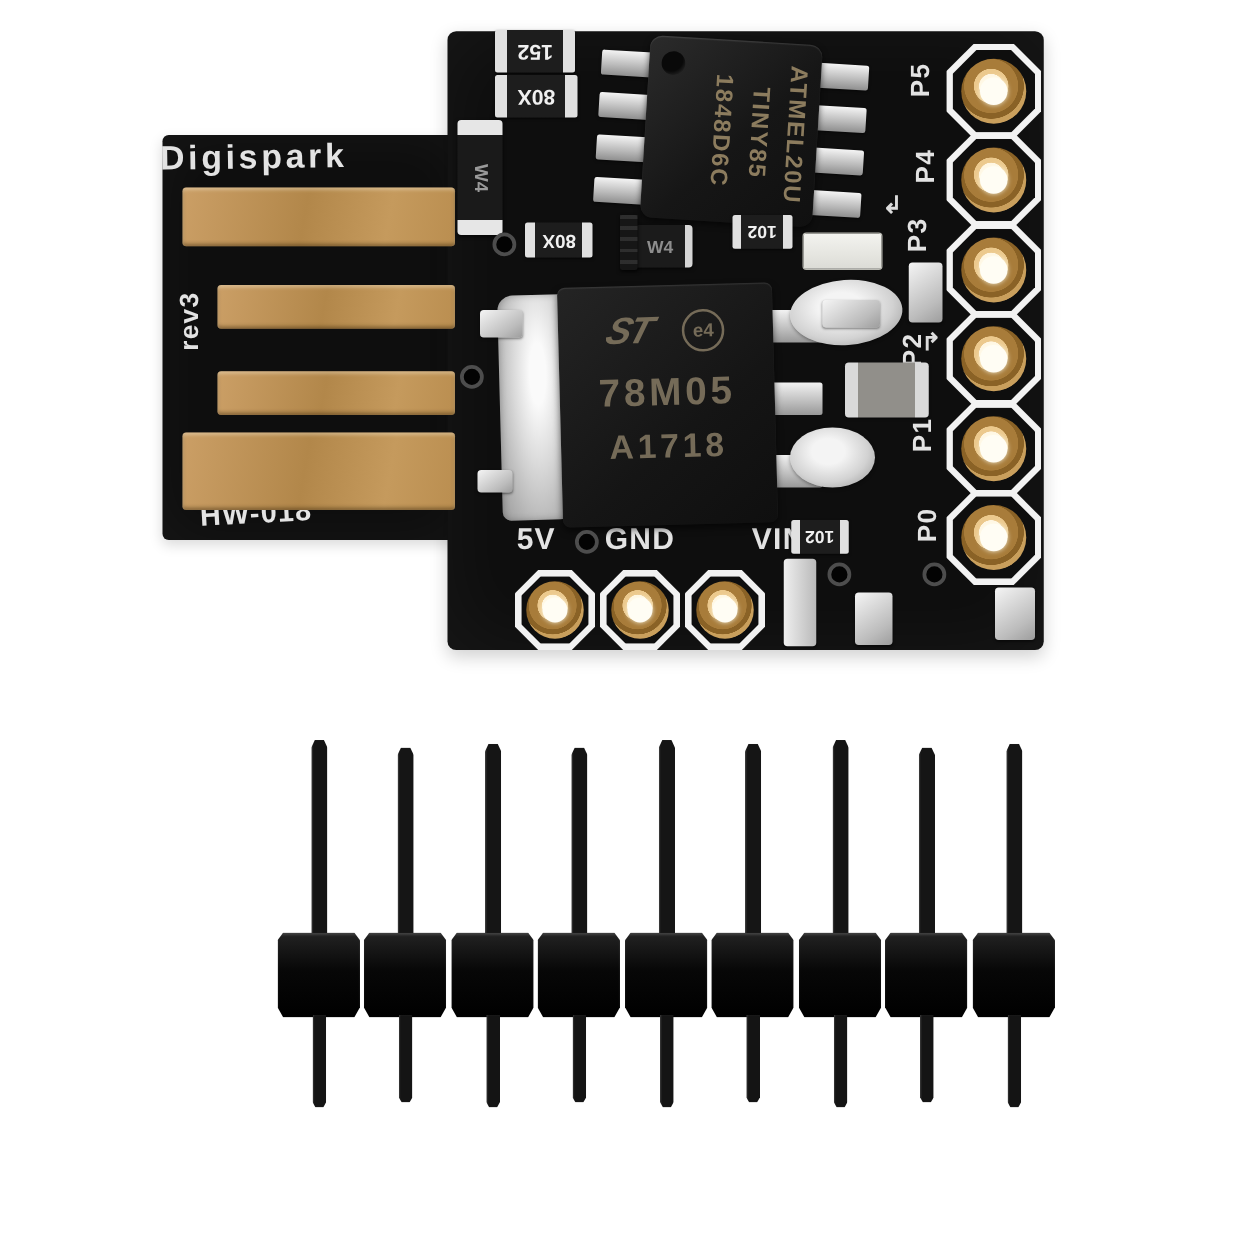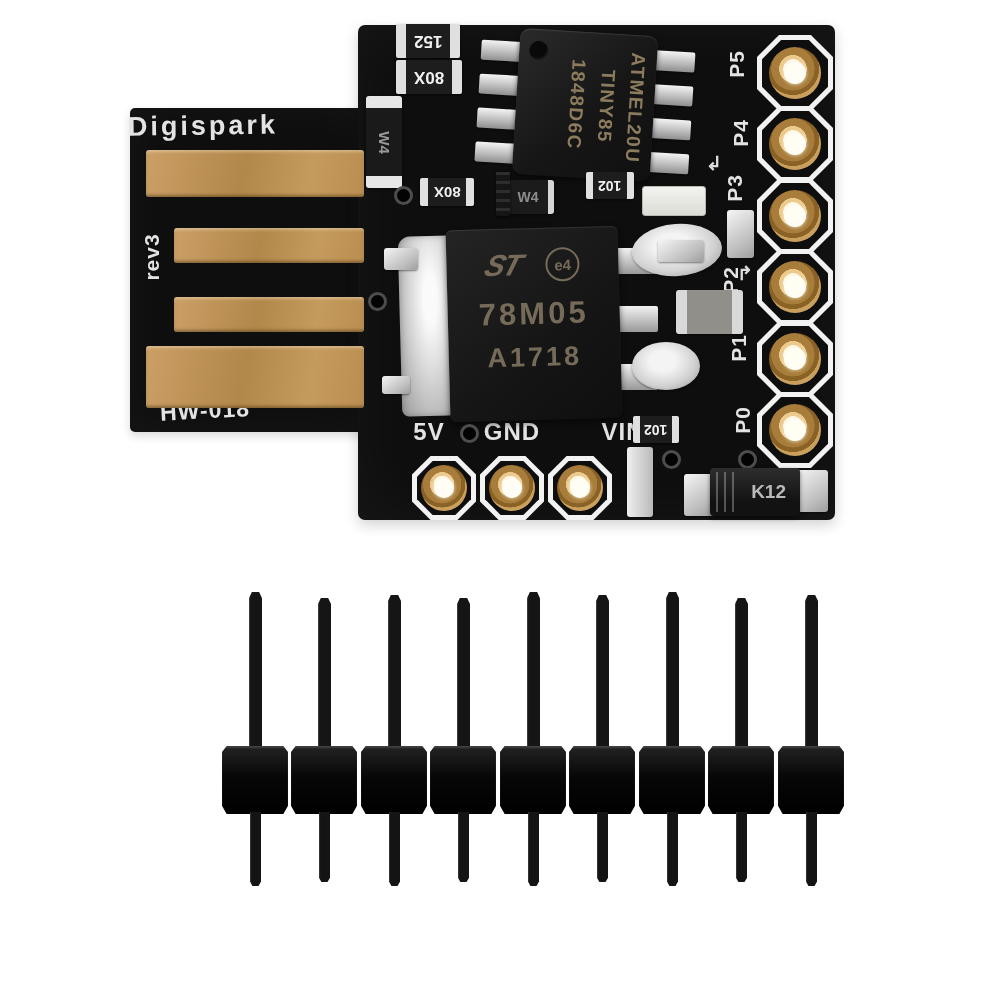--- a/index.html
+++ b/index.html
@@ -247,23 +247,20 @@
   <div class="abs silverpad" style="left:627px;top:447px;width:26px;height:70px;background:linear-gradient(90deg,#efefef,#b9b9b9);"></div>
 
   <div class="abs via" style="left:394px;top:186px;"></div>
   <div class="abs via" style="left:368px;top:292px;"></div>
   <div class="abs via" style="left:460px;top:424px;"></div>
   <div class="abs via" style="left:662px;top:450px;"></div>
   <div class="abs via" style="left:738px;top:450px;"></div>
 
   <div class="abs silverpad" style="left:684px;top:474px;width:30px;height:42px;"></div>
   <div class="abs silverpad" style="left:796px;top:470px;width:32px;height:42px;"></div>
-  <div class="abs k12-body" style="left:710px;top:468px;width:90px;height:48px;padding-right:14px;box-sizing:border-box;">
-      <span>K12</span>
-    </div>
 
   <div class="abs hstrip">
     <div class="hunit" style="left:0px;">
         <div class="pin-top"></div>
         <div class="pin-body"></div>
         <div class="pin-bot"></div>
       </div>
     <div class="hunit" style="left:69px;">
         <div class="pin-top"></div>
         <div class="pin-body"></div>

